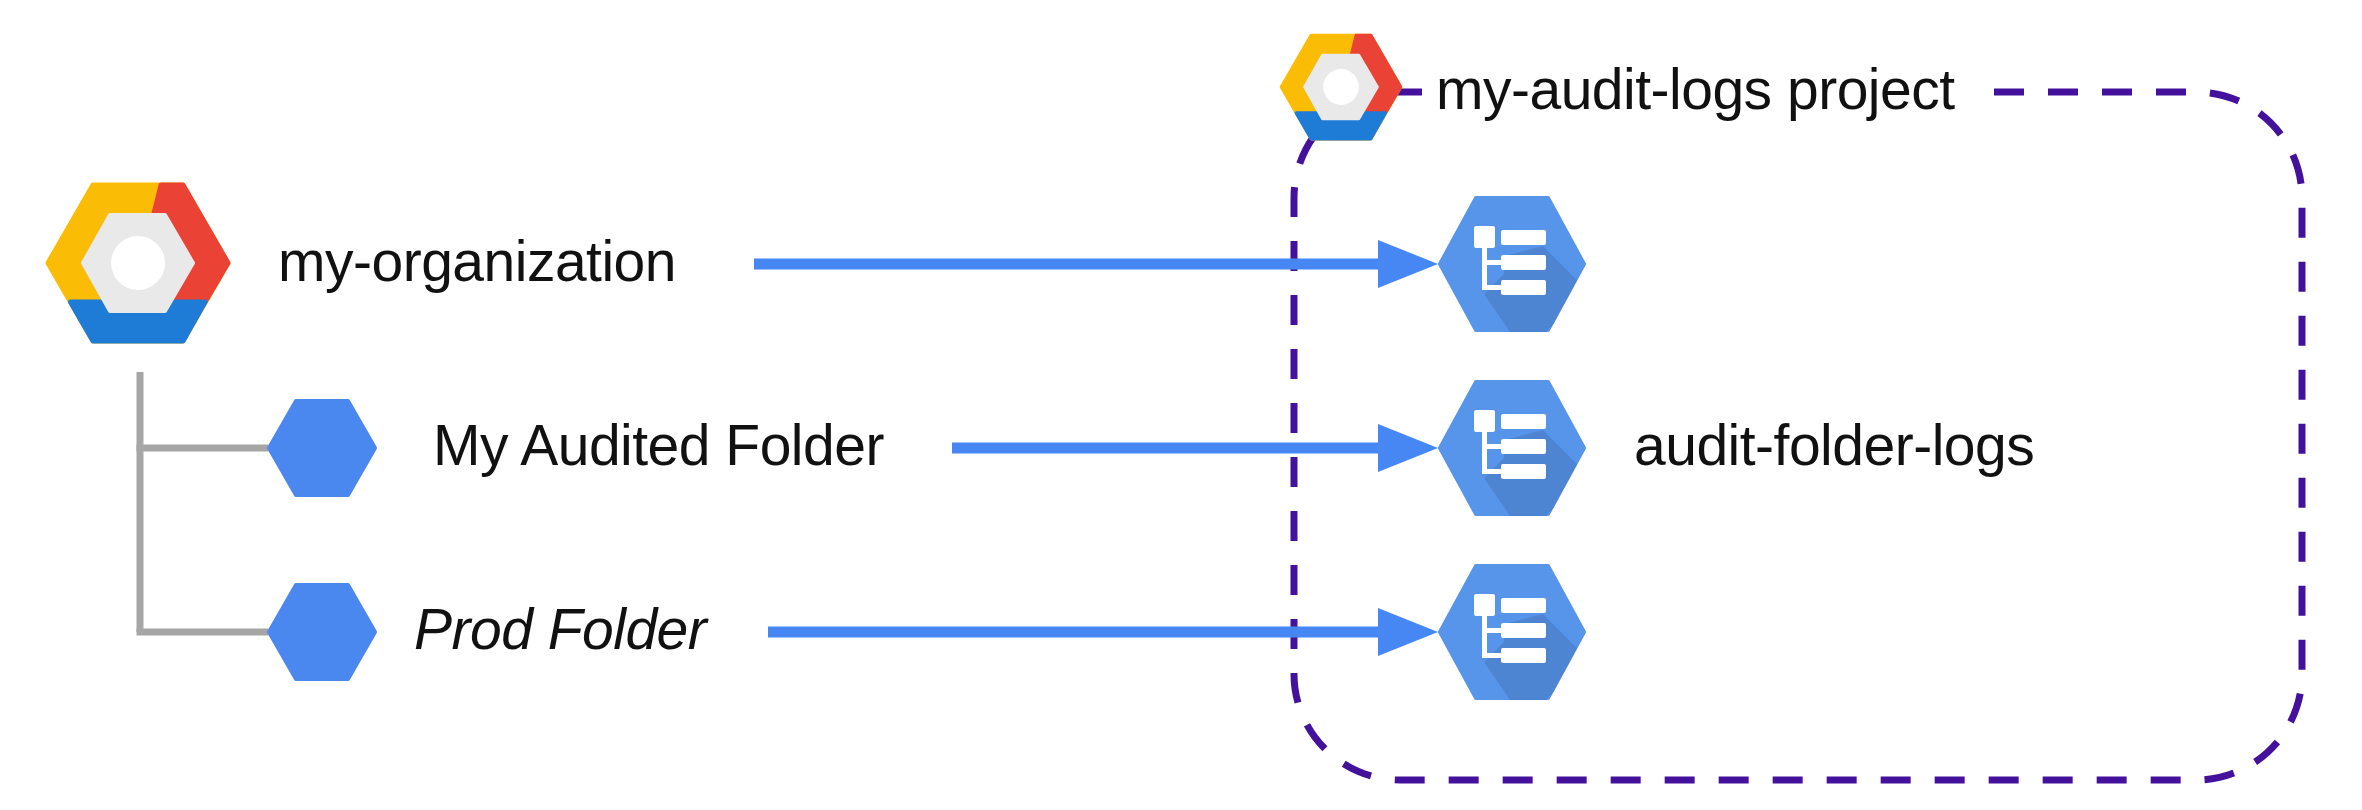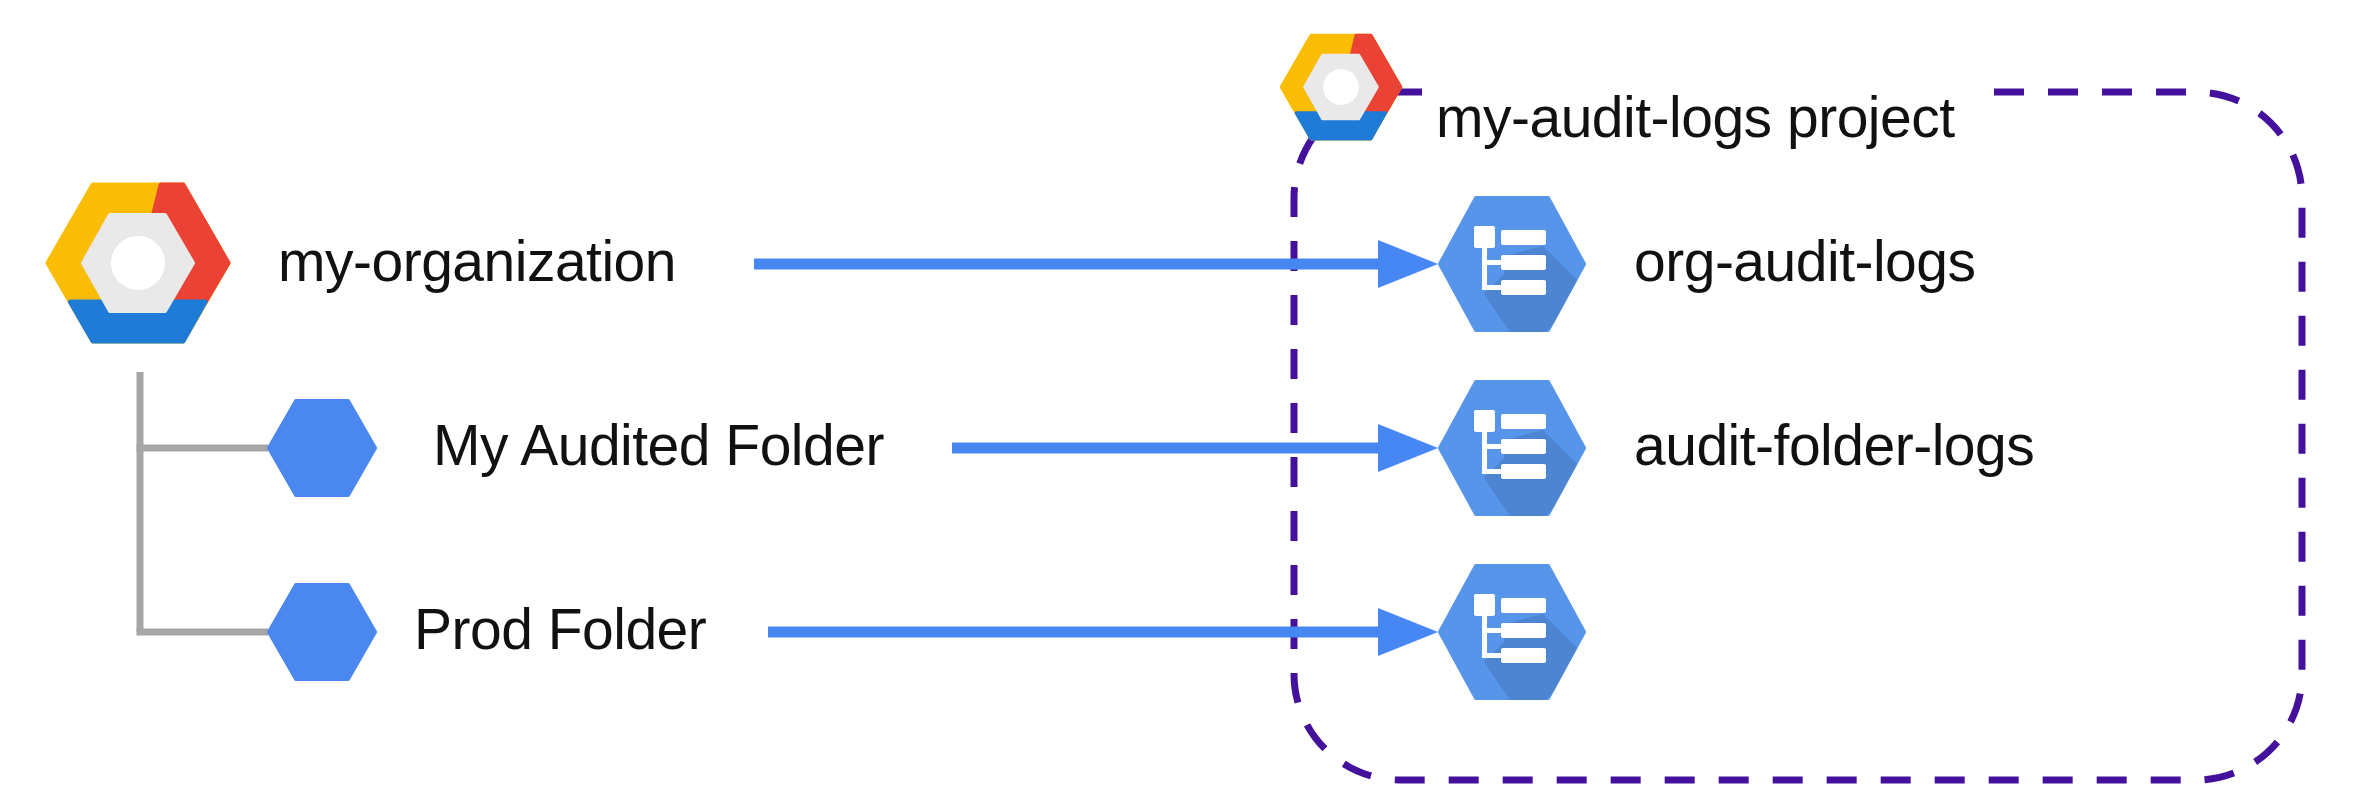--- a/index.html
+++ b/index.html
@@ -12,21 +12,20 @@
     transform:translateY(-54%);
     font-size:57px;
     letter-spacing:-0.5px;
     color:var(--text,#111);
     white-space:nowrap;
     line-height:1.1;
   }
   .project-title{
     background:#ffffff;
     padding:6px 18px 10px 14px;
-    margin-top:28px;
   }
   svg{display:block;overflow:visible;}
 </style>
 </head>
 <body>
 
 <div class="stage">
 
   <svg class="abs" style="left:1289px;top:87px;" width="1018" height="698" viewBox="0 0 1018 698">
     <rect x="5" y="5" width="1008" height="688" rx="106" ry="106" fill="none" stroke="var(--boundary)" stroke-width="7" stroke-dasharray="30 24"></rect>
@@ -135,21 +134,20 @@
     <g stroke="#ffffff" stroke-width="5" fill="none">
       <polyline points="46.5,52 46.5,66.5 63,66.5"></polyline>
       <polyline points="46.5,66.5 46.5,91.5 63,91.5"></polyline>
     </g>
     </svg>
 
   <span class="label" style="left:278px;top:264px;text-align:center;">my-organization</span>
 
   <span class="label" style="left:433px;top:448px;">My Audited Folder</span>
 
-  <span class="label" style="left:414px;top:632px;">Prod Folder</span>
+  <span class="label" style="left:414px;top:632px;font-style:italic;">Prod Folder</span>
 
   <span class="label project-title" style="left:1422px;top:94px;">my-audit-logs project</span>
 
-  <span class="label" style="left:1634px;top:264px;">org-audit-logs</span>
 
   <span class="label" style="left:1634px;top:448px;text-align:center;">audit-folder-logs</span>
 
 </div>
 
 </body></html>

